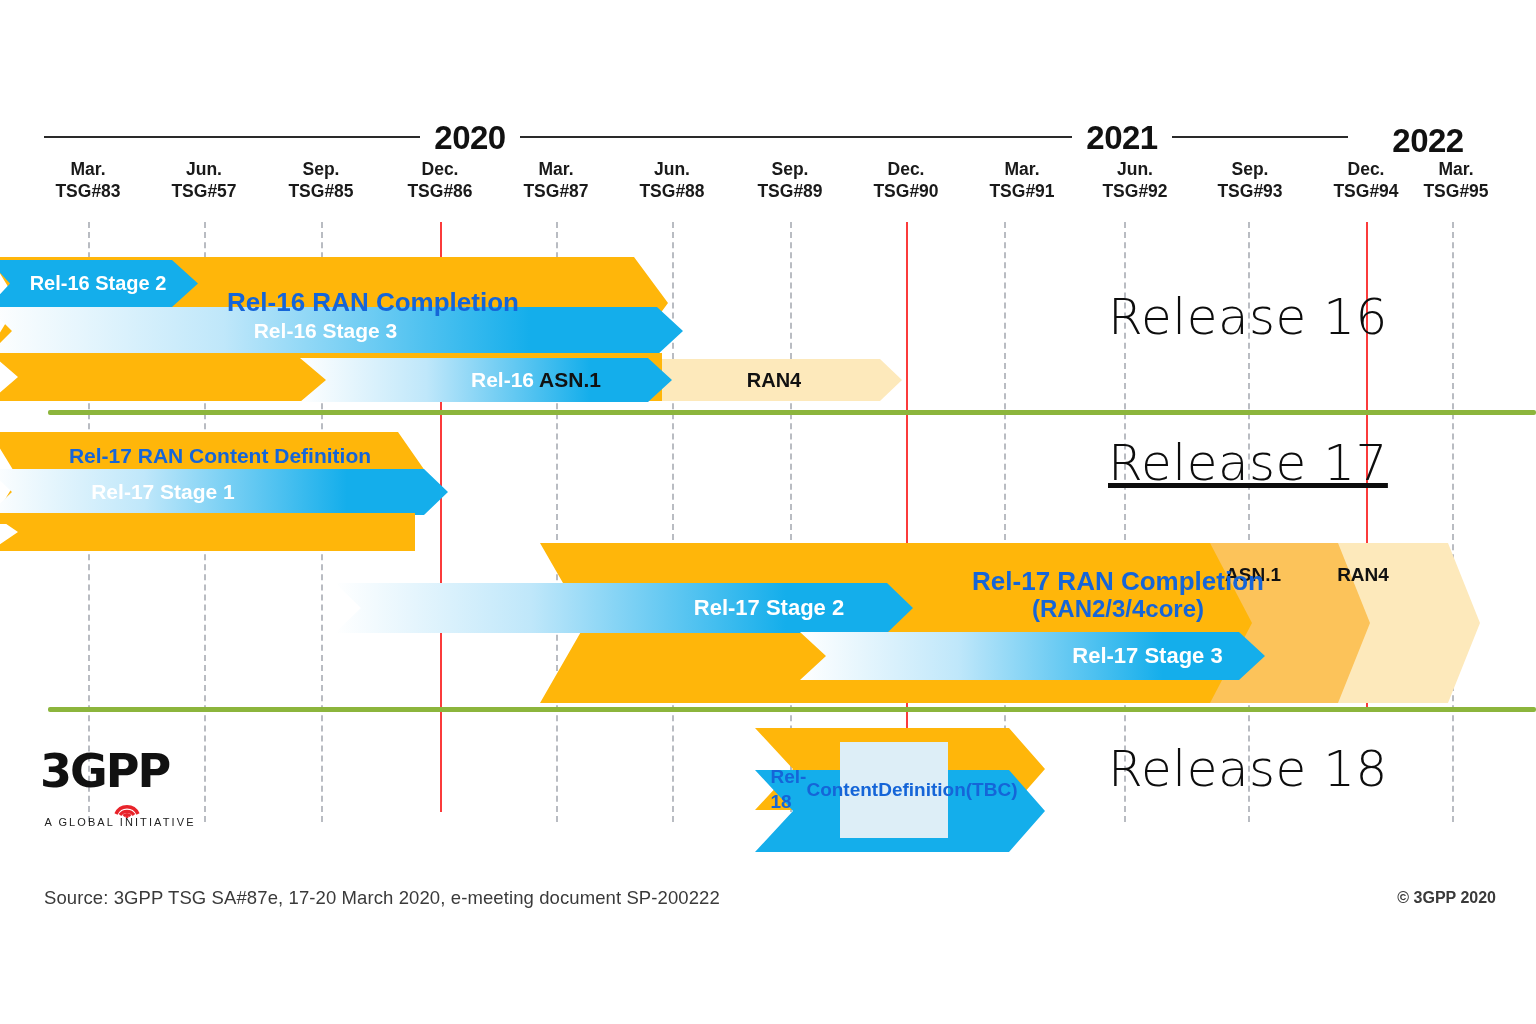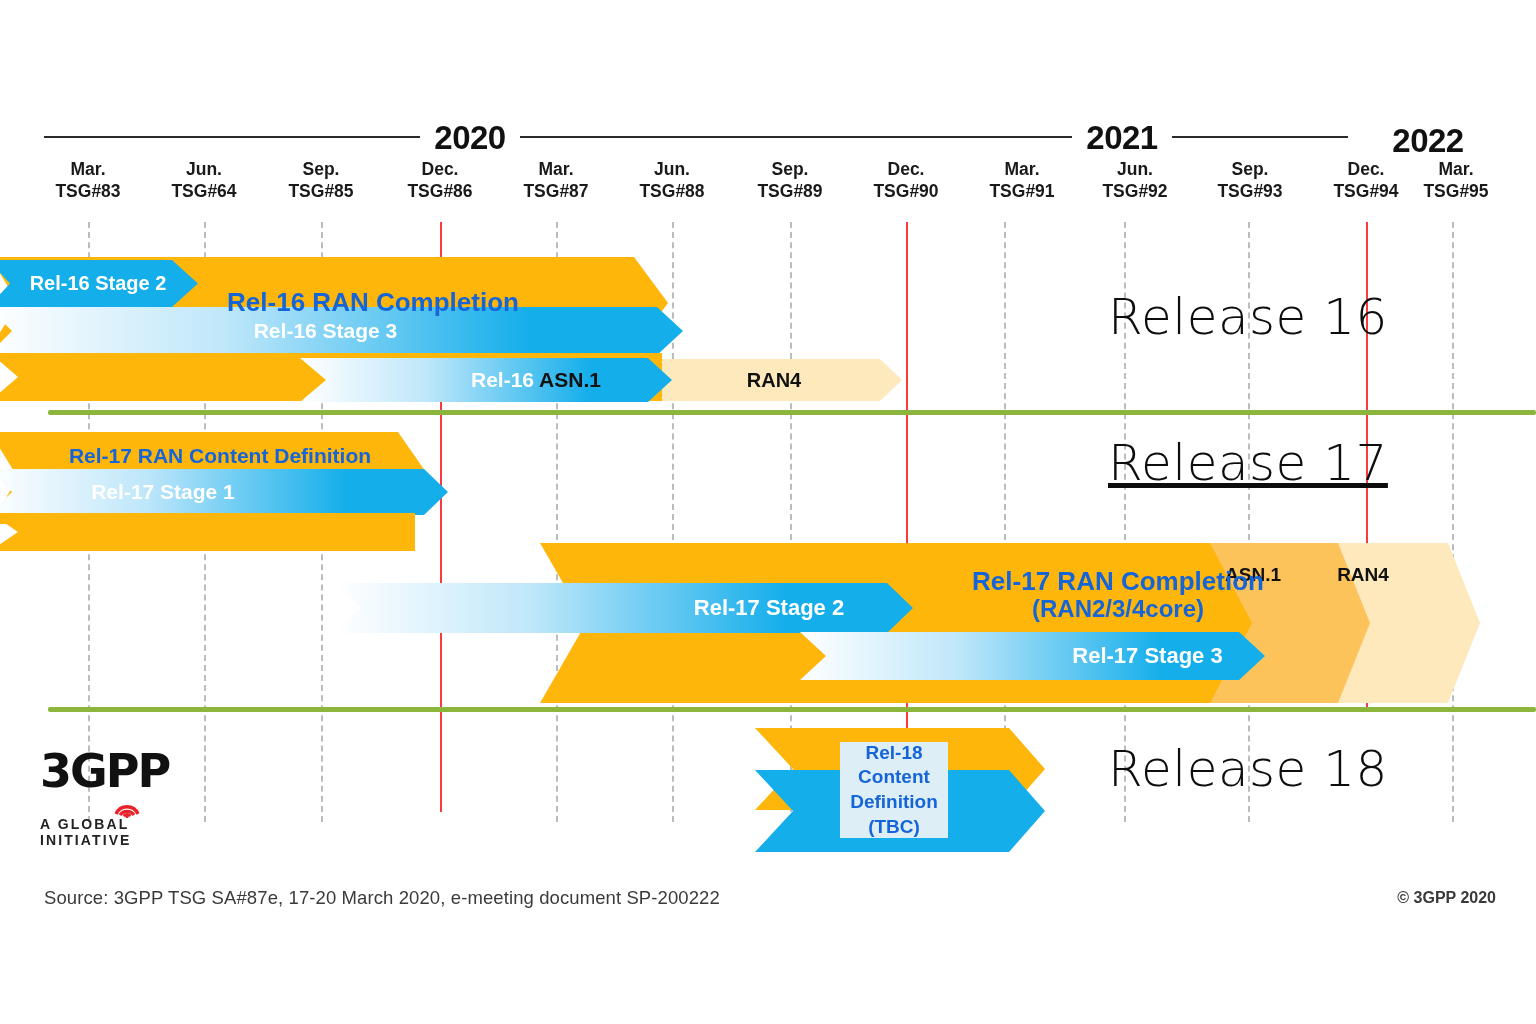--- a/index.html
+++ b/index.html
@@ -41,36 +41,36 @@
 
   
   .c-orange{background:#ffb60a;}
   .c-blue{background:#14aeeb;}
   .c-orange2{background:#fcc35a;}
   .c-cream{background:#fde9bb;}
 
   .g-blue{background:linear-gradient(90deg,#ffffff 0%,#bfe7fa 34%,#14aeeb 78%,#14aeeb 100%);}
 
   
-  .r18box{position:absolute;background:#ddeef7;display:flex;flex-direction:column;
+  .r18box{position:absolute;background:#ddeef7;display:flex;flex-direction:row;
           align-items:center;justify-content:center;z-index:9;
           color:#1565d8;font-weight:bold;font-size:19px;line-height:1.30;}
 
   
   .src{position:absolute;left:44px;top:887px;font-size:18.5px;color:#3a3a3a;
        letter-spacing:0.1px;white-space:nowrap;}
   .copy{position:absolute;right:40px;top:889px;font-size:16px;color:#3a3a3a;
         font-weight:bold;white-space:nowrap;}
 
   
   .logo{position:absolute;left:40px;top:744px;width:160px;height:95px;}
   .logo-txt{position:absolute;left:0;top:0;width:160px;font-size:46px;font-weight:bold;
             color:#111;letter-spacing:-2px;font-family:"DejaVu Sans",sans-serif;}
-  .logo-tag{position:absolute;left:0;top:72px;width:160px;text-align:left;
-            font-size:14px;font-weight:bold;letter-spacing:2.1px;color:#222;}
+  .logo-tag{position:absolute;left:0;top:72px;width:160px;text-align:center;
+            font-size:11px;font-weight:normal;letter-spacing:2.1px;color:#222;}
   .logo-wave{position:absolute;left:72px;top:52px;}
 </style>
 </head>
 <body>
 
 <div id="canvas">
 
   <div class="year-rail" style="left:44px;top:124px;width:852px;">
     <div class="year-line"></div>
     <div class="year-label">2020</div>
@@ -85,21 +85,21 @@
     <div class="year-line"></div>
     <div class="year-label">2022</div>
   </div>
 
   <div class="tick" style="left:33px;">
     <span class="m">Mar.</span>
     <span class="t">TSG#83</span>
     </div>
   <div class="tick" style="left:149px;">
     <span class="m">Jun.</span>
-    <span class="t">TSG#64</span>
+    <span class="t">TSG#57</span>
     </div>
   <div class="tick" style="left:266px;">
     <span class="m">Sep.</span>
     <span class="t">TSG#85</span>
     </div>
   <div class="tick" style="left:385px;">
     <span class="m">Dec.</span>
     <span class="t">TSG#86</span>
     </div>
   <div class="tick" style="left:501px;">

